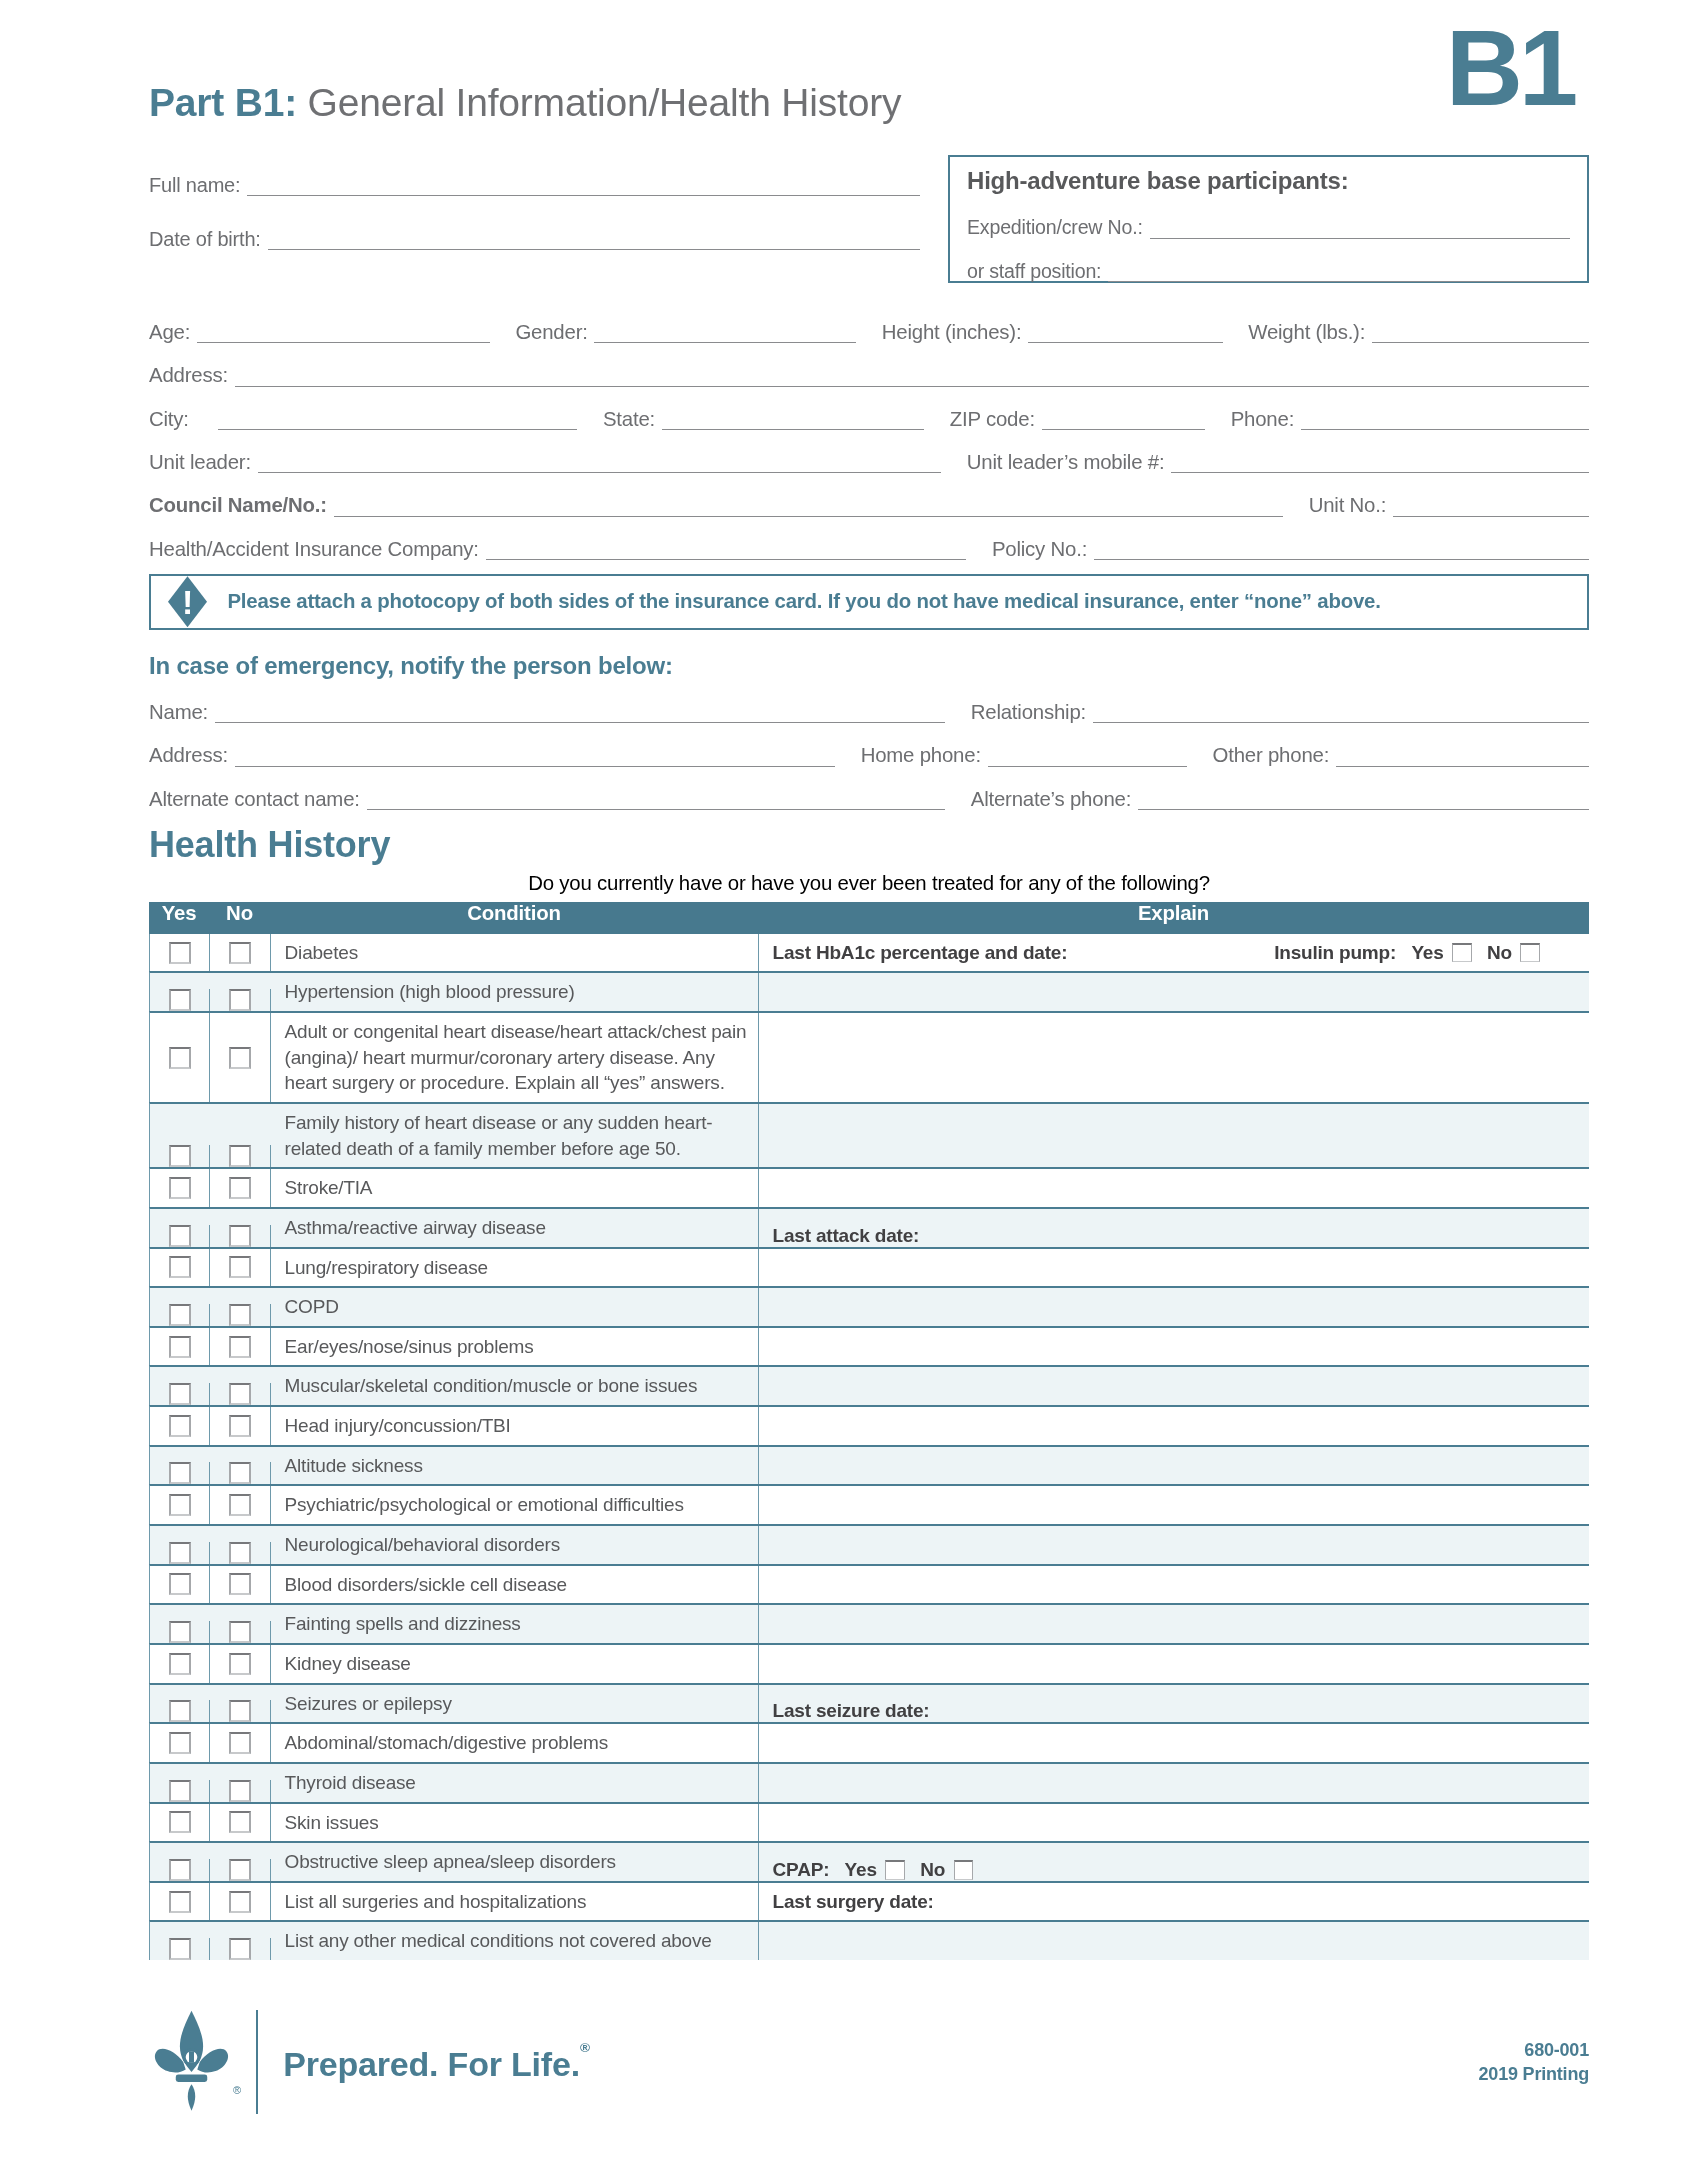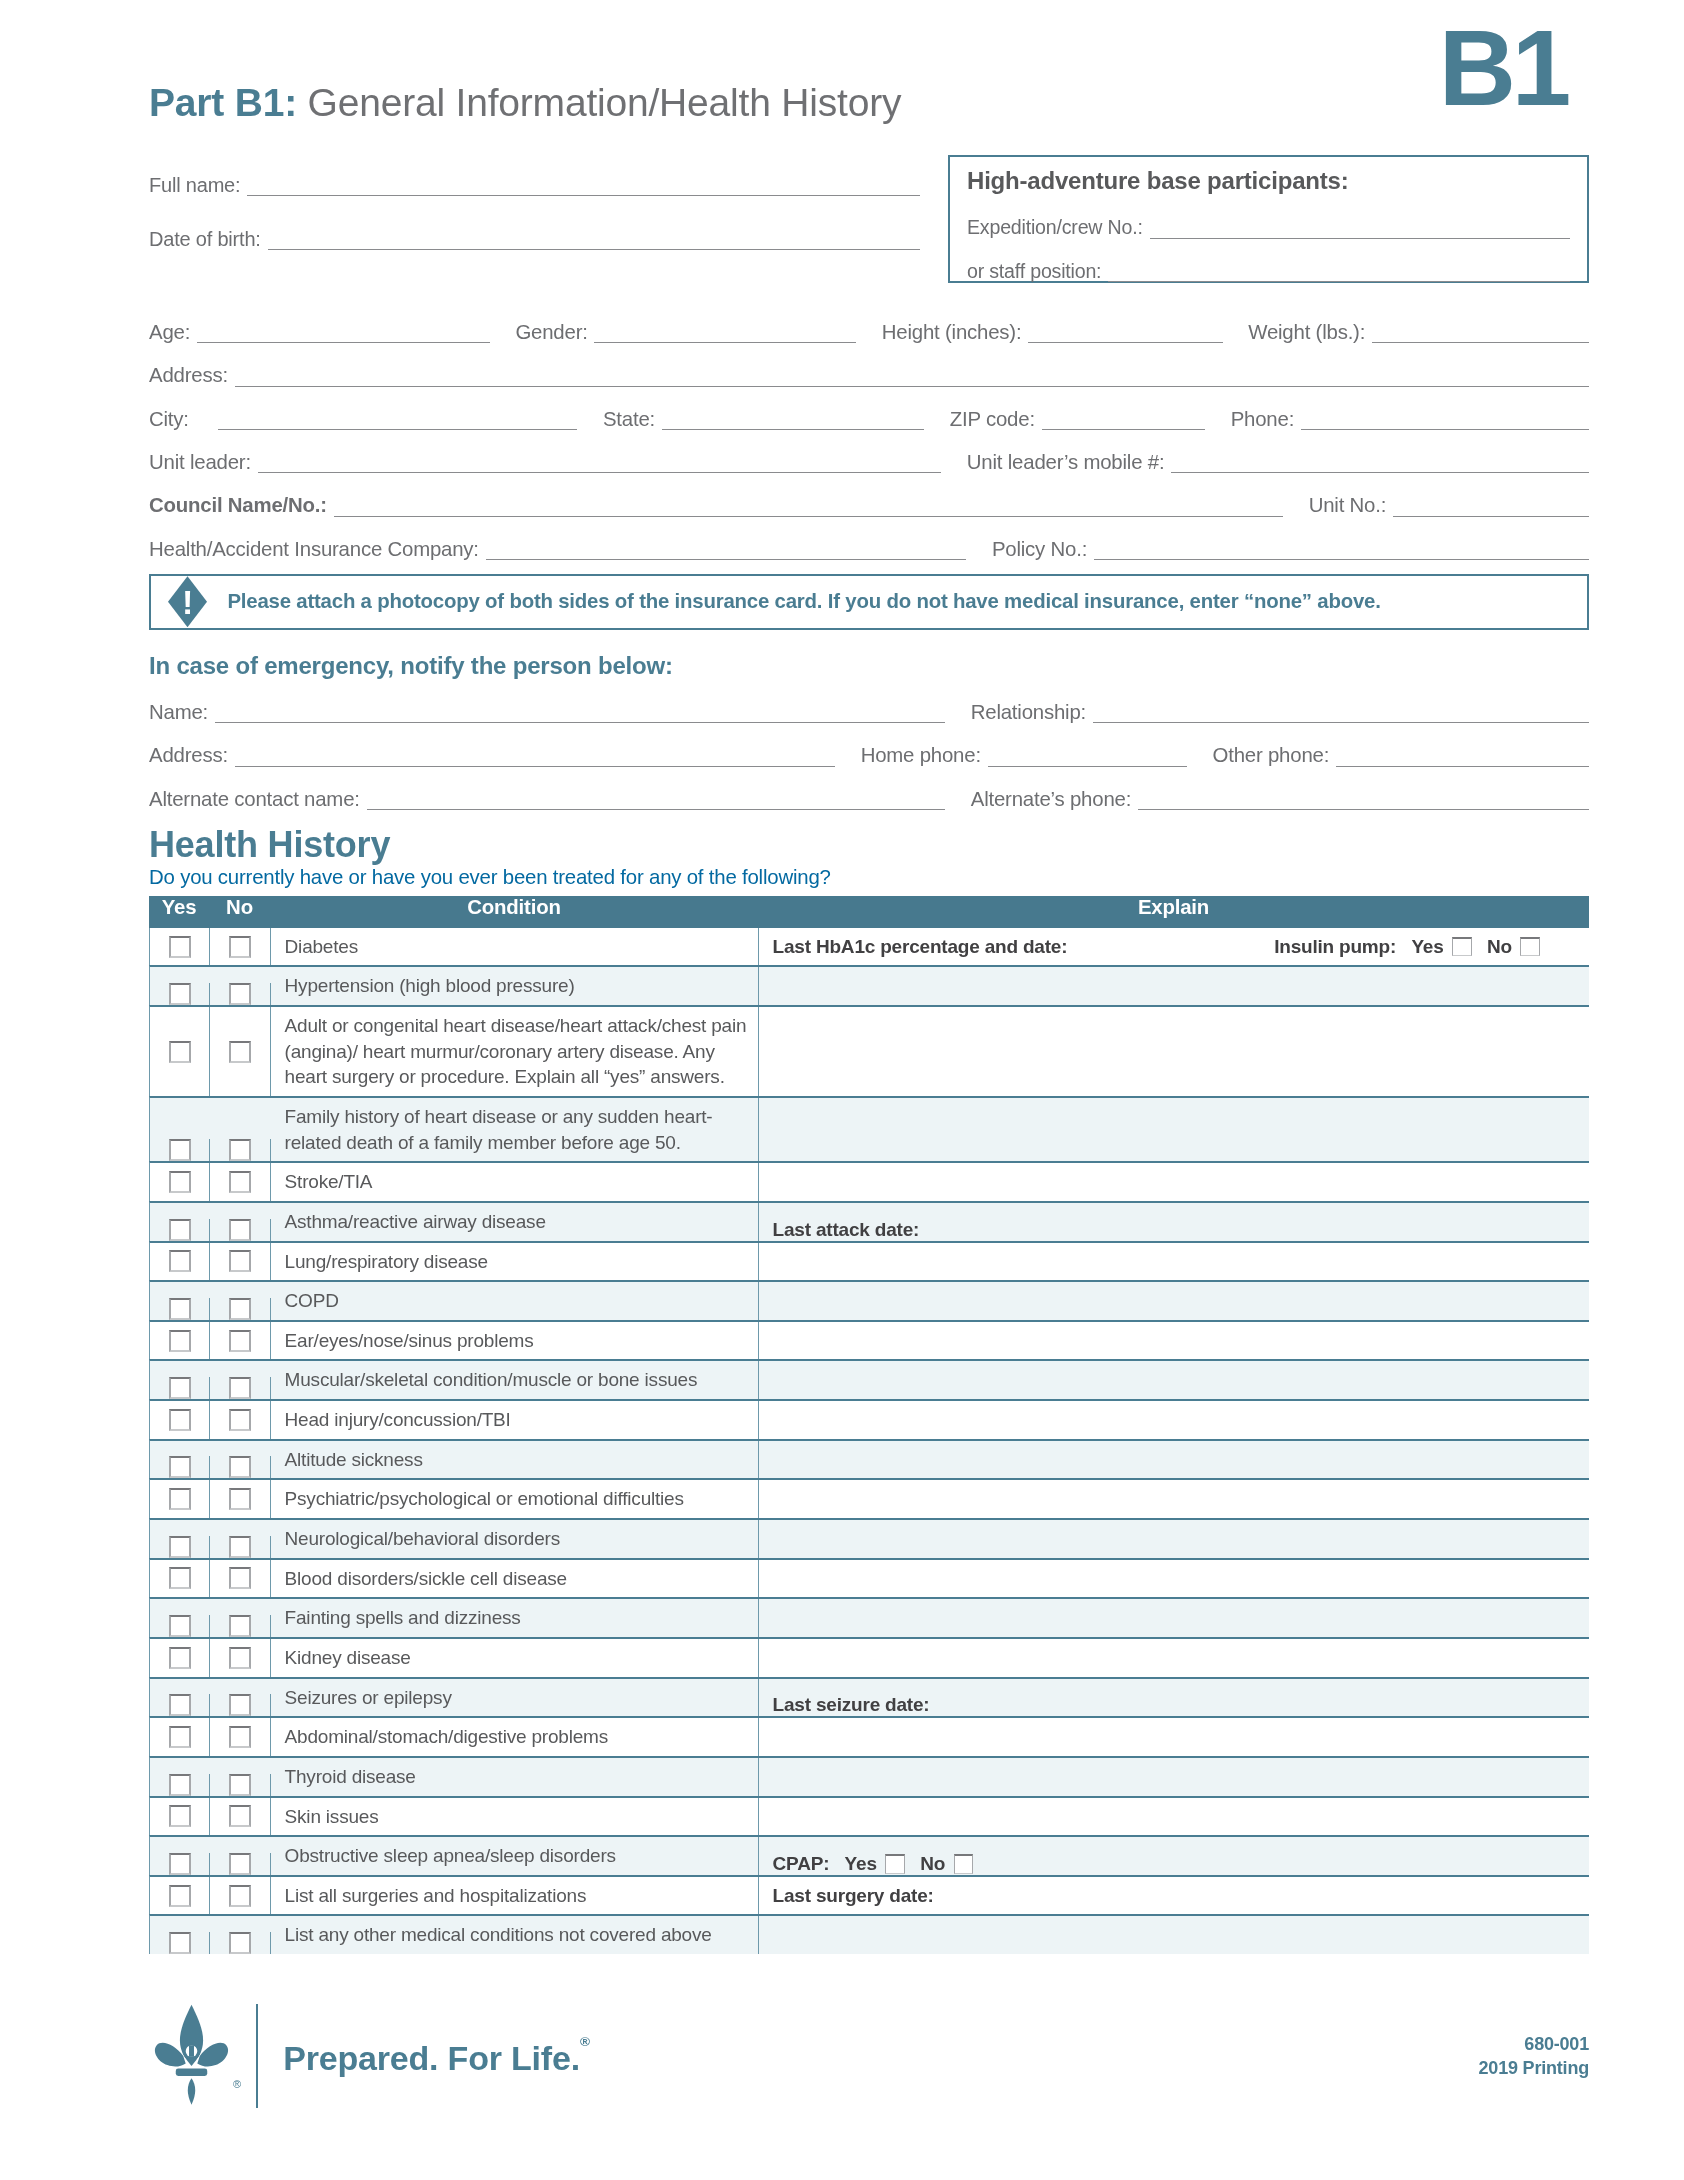--- a/index.html
+++ b/index.html
@@ -4,21 +4,21 @@
 <style>
   * { box-sizing: border-box; margin: 0; padding: 0; }
   body { background:#fff; font-family:"Liberation Sans","DejaVu Sans",sans-serif; letter-spacing:-0.2px; }
   .page { position:relative; width:1685px; height:2181px; background:#ffffff; overflow:hidden; }
   .content { position:absolute; left:149px; top:0; width:1440px; }
 
   
   .hdr { margin-top:82px; font-size:39px; line-height:1.1; }
   .hdr .part { color:#4a7d92; font-weight:bold; }
   .hdr .ttl { color:#6f7073; font-weight:400; }
-  .badge { position:absolute; top:15.3px; right:118px; color:#4a7d92; font-weight:bold; font-size:107px; letter-spacing:-4.3px; line-height:1; }
+  .badge { position:absolute; top:15.3px; right:111px; color:#4a7d92; font-weight:bold; font-size:107px; letter-spacing:-4.3px; line-height:1; }
 
   
   .id-ha { position:relative; margin-top:37px; height:138px; }
   .id-rows { width:771px; }
   .id-row { display:flex; align-items:flex-end; height:37px; margin-bottom:20.4px; }
   .id-row .flabel { font-size:20px; }
   .ha-box { position:absolute; right:0; top:-6.8px; width:641px; height:128px; border:2.6px solid #4a7d92; padding:10.2px 17px 8.5px 17px; }
   .ha-title { color:#58595b; font-weight:bold; font-size:24px; }
   .ha-row { display:flex; align-items:flex-end; height:32px; }
   .ha-row .flabel { font-size:19.6px; }
@@ -35,21 +35,21 @@
   .diamond { width:39px; height:51px; margin:0 20.4px 0 17px; background:#4a7d92;
              clip-path:polygon(50% 0,100% 50%,50% 100%,0 50%); display:flex; align-items:center; justify-content:center; flex:none; }
   .diamond span { color:#fff; font-weight:bold; font-size:34px; line-height:1; }
   .notice-text { color:#4a7d92; font-weight:bold; font-size:20.4px; }
 
   .emg-heading { margin-top:22px; color:#4a7d92; font-weight:bold; font-size:24px; }
   #emergency-rows { margin-top:3.4px; }
 
   
   .hh-heading { margin-top:13.6px; color:#4a7d92; font-weight:bold; font-size:36px; }
-  .hh-intro { margin-top:0; color:#0369a1; font-size:20.4px; }
+  .hh-intro { margin-top:6px; color:#000000; font-size:20.4px;text-align:center; }
 
   .hh-table { margin-top:7.7px; width:1440px; }
   .hh-head { display:flex; background:#47798e; height:31.5px; align-items:center; color:#fff; font-weight:bold; font-size:20.4px; }
   .cell { min-height:100%; }
   .cyes { width:60px; flex:none; }
   .cno  { width:61px; flex:none; }
   .ccond{ width:488px; flex:none; }
   .cexp { flex:1; }
   .hh-head .cyes { text-align:center; }
   .hh-head .cno { text-align:center; }

